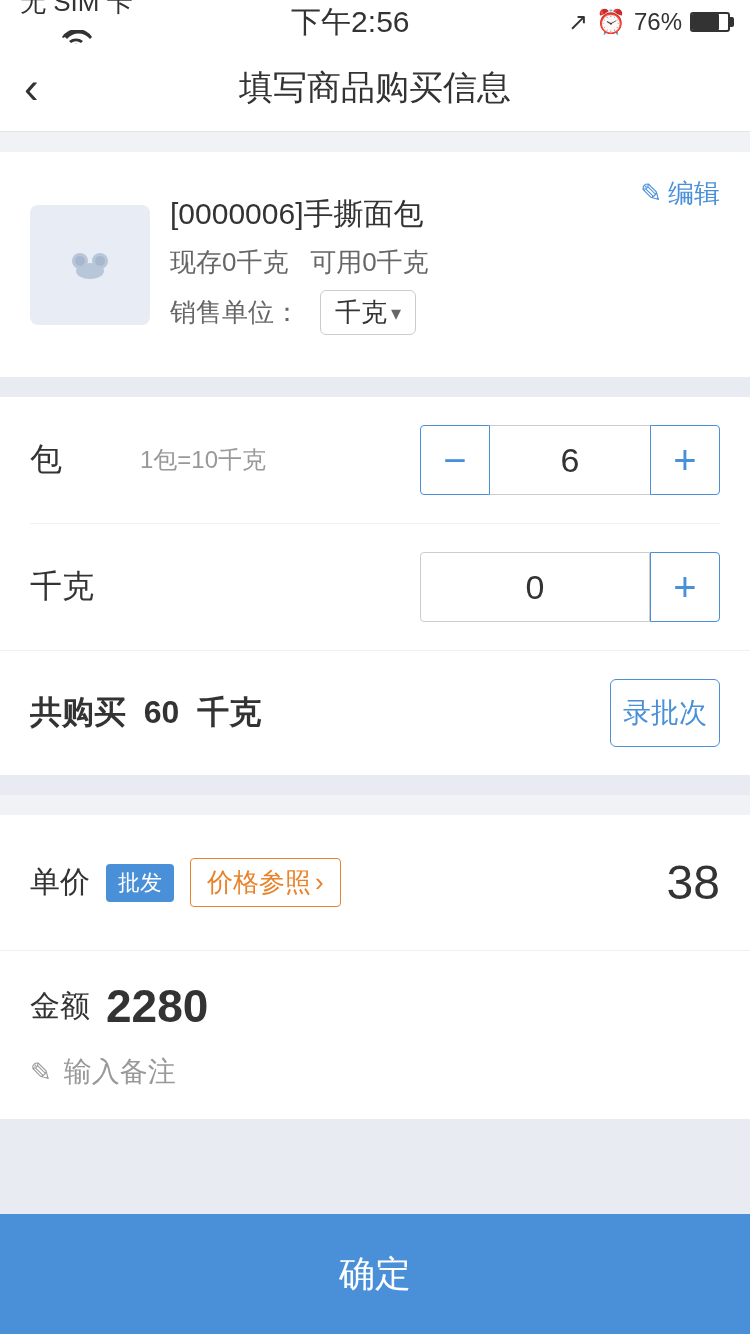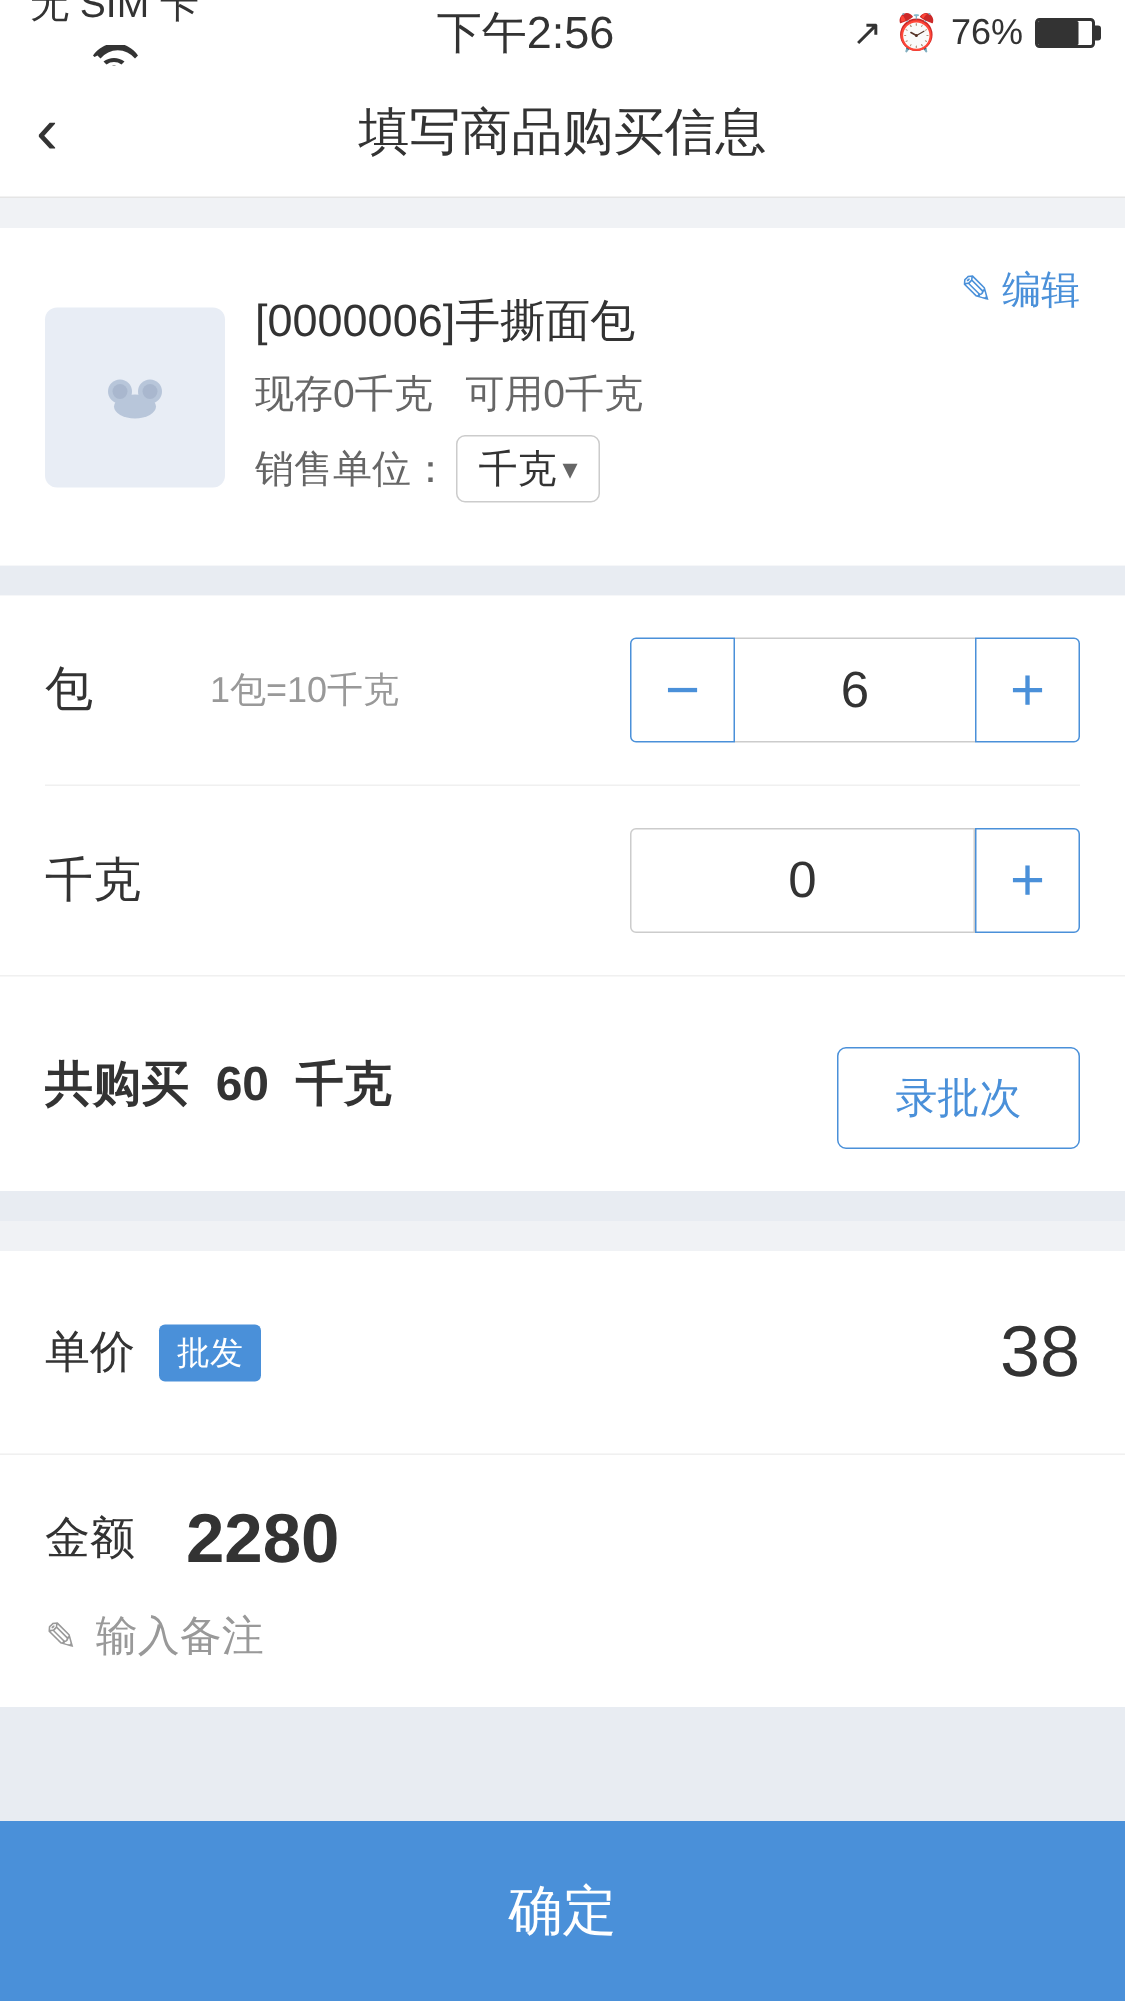--- a/index.html
+++ b/index.html
@@ -72,21 +72,21 @@
       border-radius: 8px;
       display: flex;
       align-items: center;
       justify-content: center;
       flex-shrink: 0;
     }
     .product-img svg { width: 64px; height: 64px; opacity: 0.5; }
     .product-info { flex: 1; }
     .product-name { font-size: 30px; color: #333; font-weight: 500; margin-bottom: 10px; }
     .product-stock { font-size: 26px; color: #666; margin-bottom: 10px; }
-    .product-unit { font-size: 26px; color: #666; display: flex; align-items: center; gap: 4px; }
+    .product-unit { font-size: 26px; color: #666; display: flex; align-items: center; gap: 20px; }
     .unit-select {
       border: 1px solid #ccc;
       border-radius: 6px;
       padding: 4px 14px;
       font-size: 26px;
       color: #333;
       background: #fff;
       display: flex;
       align-items: center;
       gap: 4px;
@@ -199,24 +199,23 @@
     .summary-text {
       font-size: 32px;
       color: #333;
     }
     .summary-text span { color: #333; font-weight: 600; }
     .batch-btn {
       border: 1px solid #4a90d9;
       color: #4a90d9;
       background: #fff;
       font-size: 28px;
-      padding: 14px 38px;
+      padding: 14px 12px;
       border-radius: 6px;
       cursor: pointer;
-      margin-top: 19px;
     }
 
     
     .price-section {
       background: #fff;
       margin-top: 20px;
       padding: 40px 30px;
       display: flex;
       align-items: center;
       gap: 16px;
@@ -254,21 +253,21 @@
       padding: 28px 30px;
       border-top: 1px solid #f0f0f0;
     }
     .amount-row {
       display: flex;
       align-items: center;
       gap: 16px;
       margin-bottom: 20px;
     }
     .amount-label { font-size: 30px; color: #333; text-align: right; }
-    .amount-value { font-size: 46px; color: #333; font-weight: 600; margin-left: 18px; }
+    .amount-value { font-size: 46px; color: #333; font-weight: 600; }
     .note-row {
       display: flex;
       align-items: center;
       gap: 12px;
       color: #999;
       font-size: 28px;
     }
 
     
     .bg-area {
@@ -395,20 +394,24 @@
       <span>千克</span>
     </div>
     <button class="batch-btn">录批次</button>
   </div>
 
   <div class="divider"></div>
 
   <div class="price-section">
     <span class="price-label">单价</span>
     <span class="price-tag">批发</span>
+    <button class="price-ref-btn">
+      <span>价格参照</span>
+      <span>›</span>
+    </button>
     <span class="price-value">38</span>
   </div>
 
   <div class="amount-section">
     <div class="amount-row">
       <span class="amount-label">金额</span>
       <span class="amount-value">2280</span>
     </div>
     <div class="note-row">
       <span style="font-size:26px;">✎</span>

